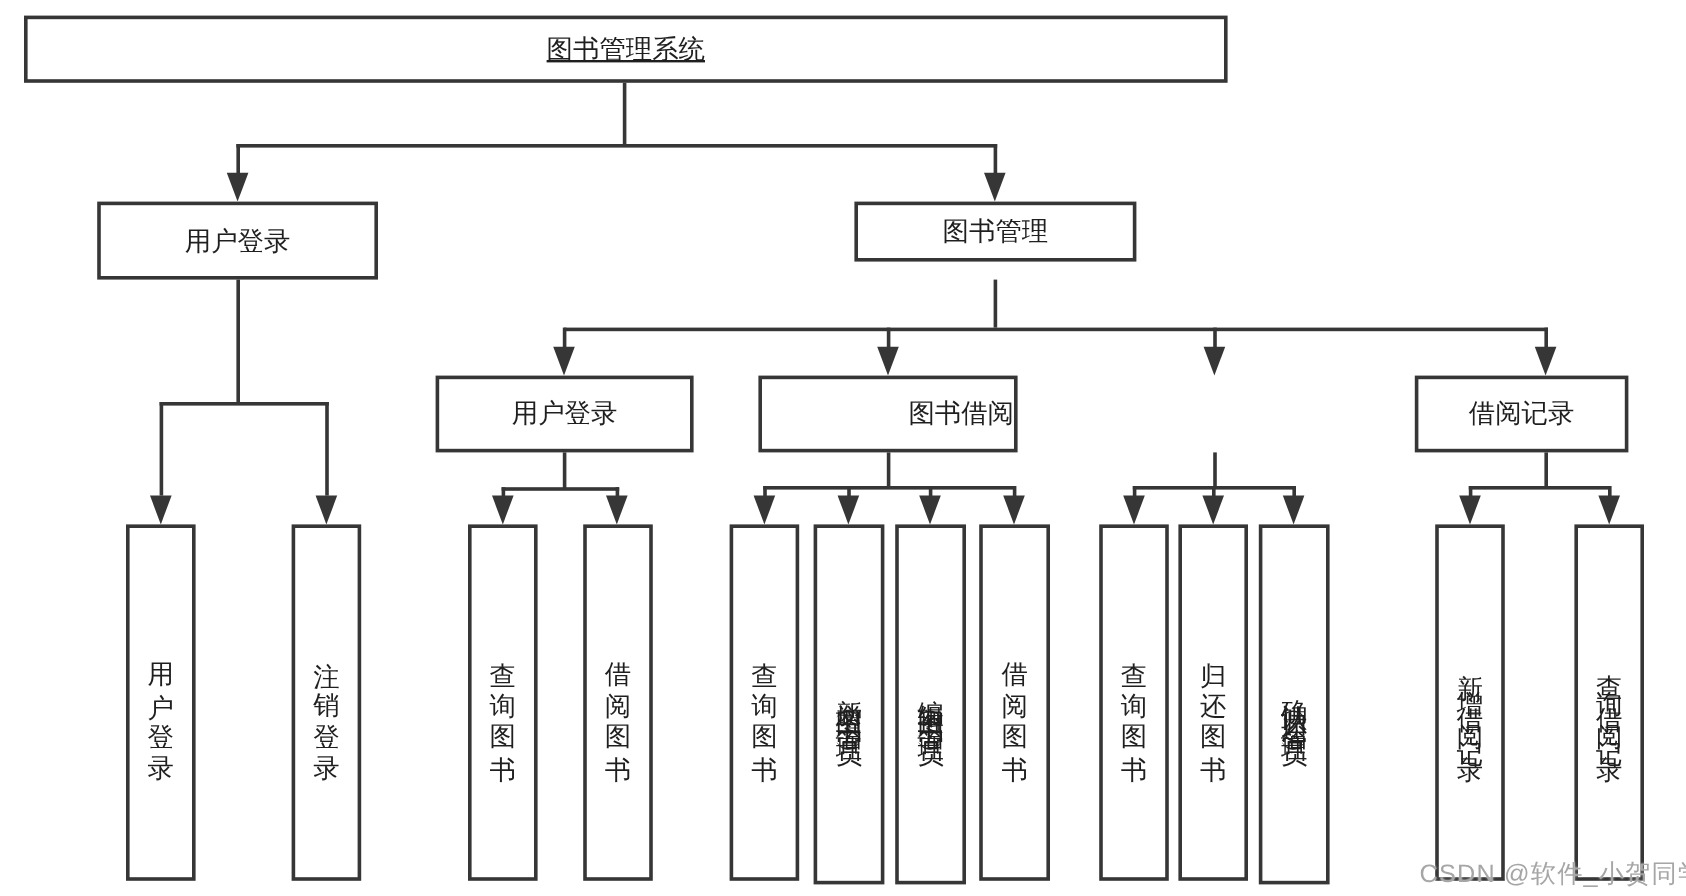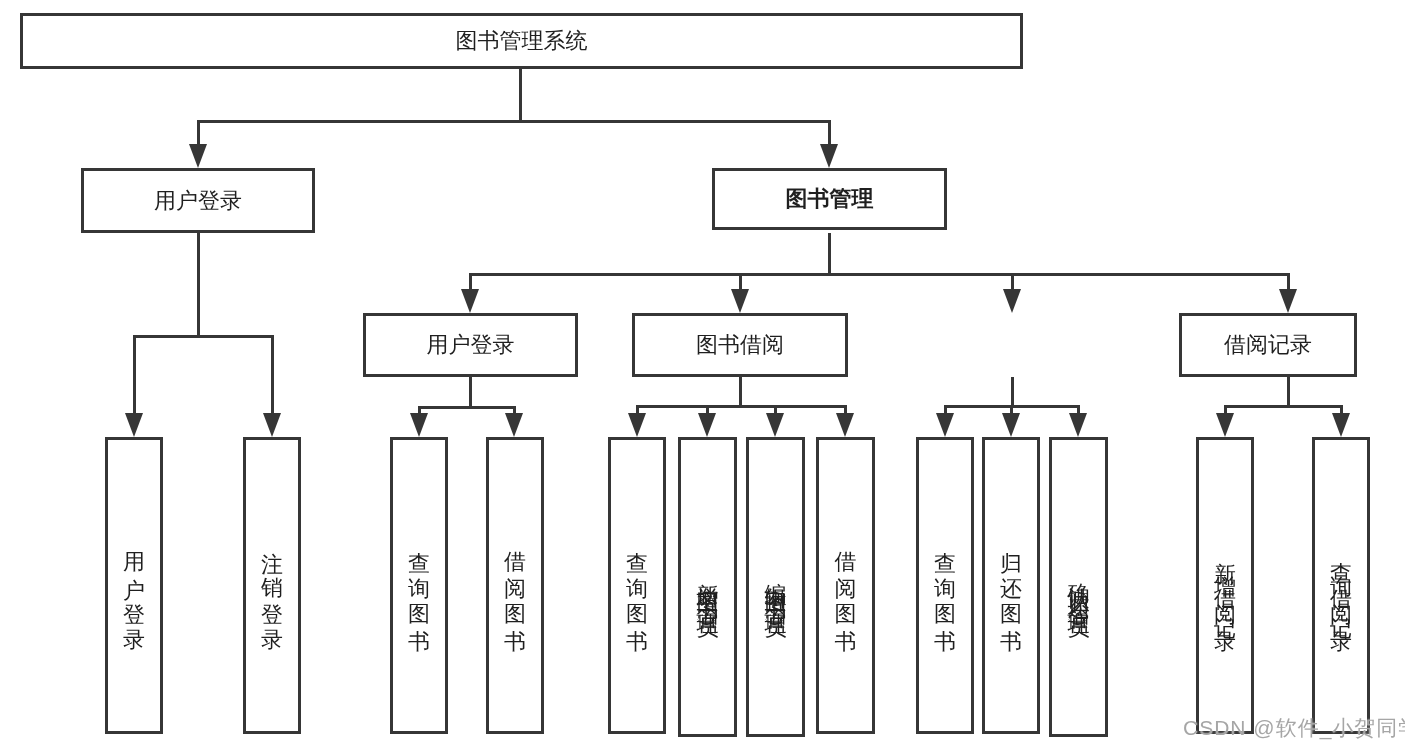--- a/index.html
+++ b/index.html
@@ -30,35 +30,35 @@
     position:absolute;left:1183px;top:714px;z-index:5;
     font-size:21px;letter-spacing:1px;color:var(--watermark);
     text-shadow:0 0 2px rgba(255,255,255,.9);white-space:nowrap;
   }
 </style>
 </head>
 <body>
 
 <div id="canvas">
 
-  <div class="box" style="left:20px;top:13px;width:1003px;height:56px;">
+  <div class="box" style="left:20px;top:13px;width:1003px;height:56px;text-decoration:underline;">
     <span class="lbl">图书管理系统</span>
   </div>
 
   <div class="vl" style="left:519px;top:69px;height:51px;"></div>
   <div class="hl" style="left:197px;top:120px;width:634px;"></div>
   <div class="vl" style="left:197px;top:120px;height:28px;"></div>
   <div class="ar" style="left:189px;top:144px;"></div>
   <div class="vl" style="left:828px;top:120px;height:28px;"></div>
   <div class="ar" style="left:820px;top:144px;"></div>
 
   <div class="box" style="left:81px;top:168px;width:234px;height:65px;">
     <span class="lbl">用户登录</span>
   </div>
-  <div class="box" style="left:712px;top:168px;width:235px;height:62px;font-weight:bold;">
+  <div class="box" style="left:712px;top:168px;width:235px;height:50px;">
     <span class="lbl">图书管理</span>
   </div>
 
   <div class="vl" style="left:197px;top:233px;height:102px;"></div>
   <div class="hl" style="left:133px;top:335px;width:141px;"></div>
   <div class="vl" style="left:133px;top:335px;height:78px;"></div>
   <div class="ar" style="left:125px;top:413px;"></div>
   <div class="vl" style="left:271px;top:335px;height:78px;"></div>
   <div class="ar" style="left:263px;top:413px;"></div>
 
@@ -69,21 +69,21 @@
   <div class="vl" style="left:739px;top:273px;height:18px;"></div>
   <div class="ar" style="left:731px;top:289px;"></div>
   <div class="vl" style="left:1011px;top:273px;height:18px;"></div>
   <div class="ar" style="left:1003px;top:289px;"></div>
   <div class="vl" style="left:1287px;top:273px;height:18px;"></div>
   <div class="ar" style="left:1279px;top:289px;"></div>
 
   <div class="box" style="left:363px;top:313px;width:215px;height:64px;">
     <span class="lbl">用户登录</span>
   </div>
-  <div class="box" style="left:632px;top:313px;width:216px;height:64px;">
+  <div class="box" style="left:632px;top:313px;width:216px;height:64px;justify-content:flex-end;">
     <span class="lbl">图书借阅</span>
   </div>
   <div class="box" style="left:1179px;top:313px;width:178px;height:64px;">
     <span class="lbl">借阅记录</span>
   </div>
 
   <div class="vl" style="left:469px;top:377px;height:31px;"></div>
   <div class="hl" style="left:418px;top:406px;width:98px;"></div>
   <div class="vl" style="left:418px;top:406px;height:10px;"></div>
   <div class="ar" style="left:410px;top:413px;"></div>

